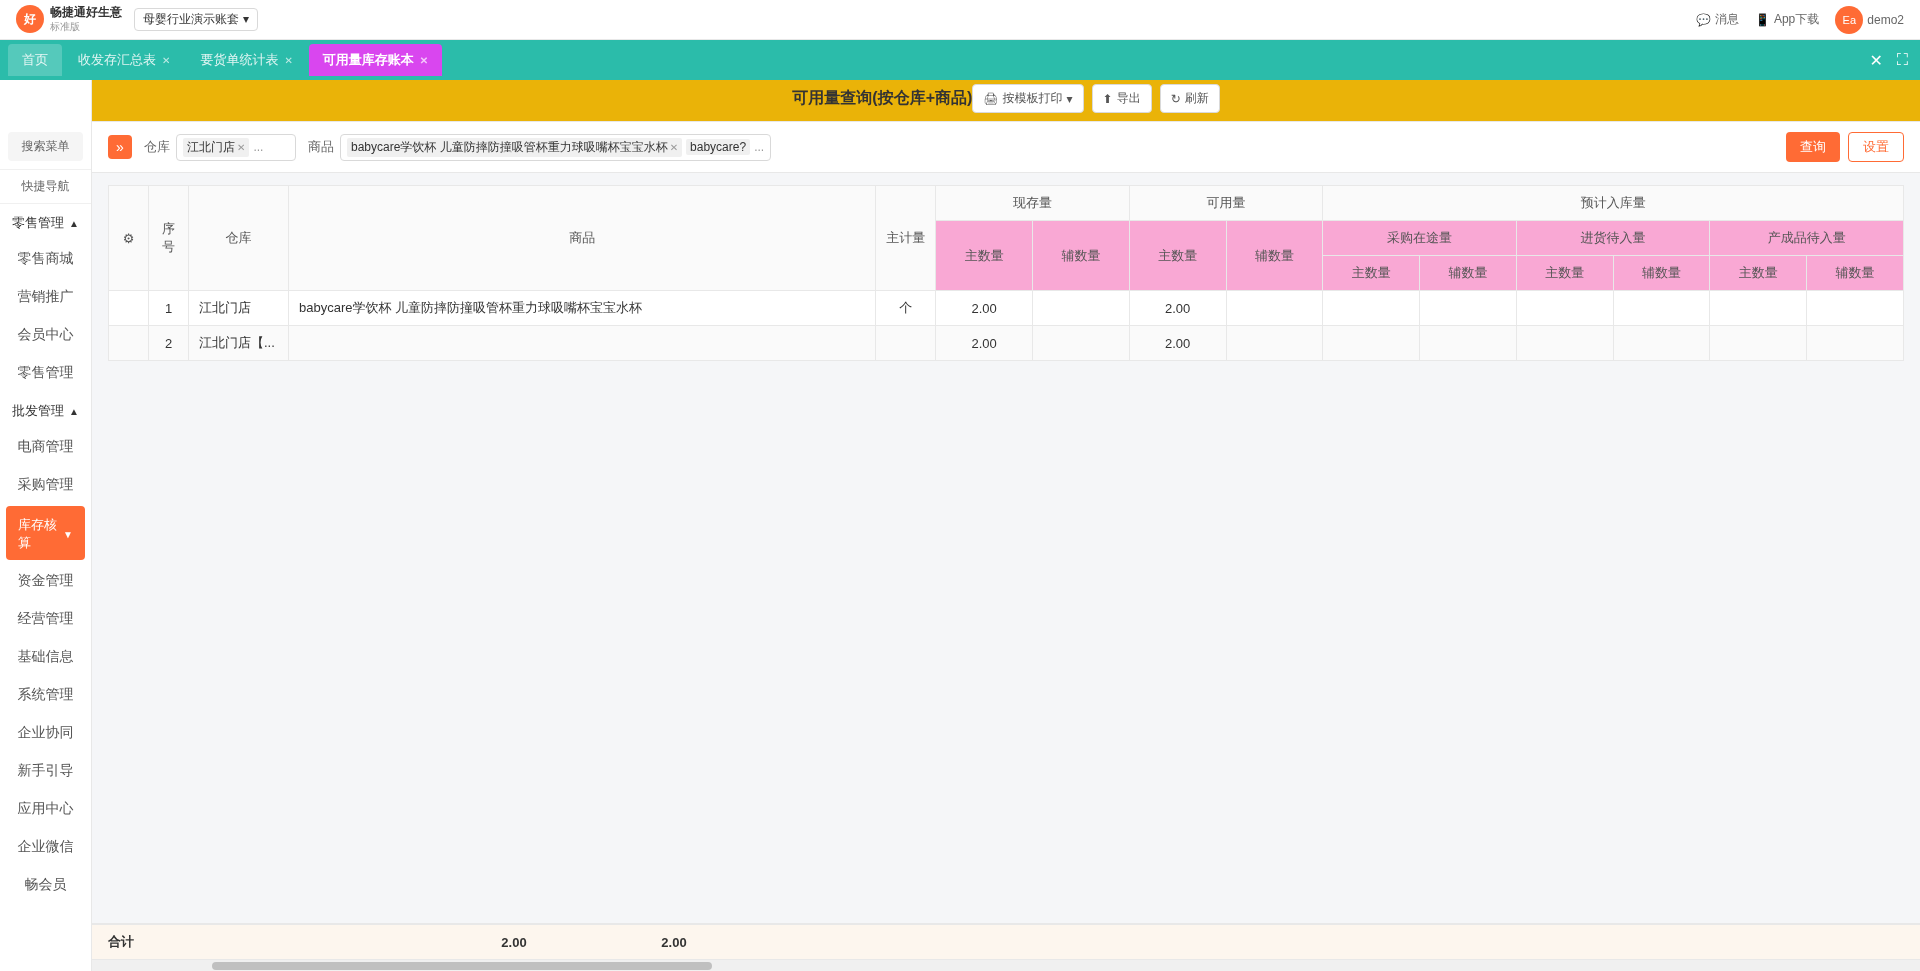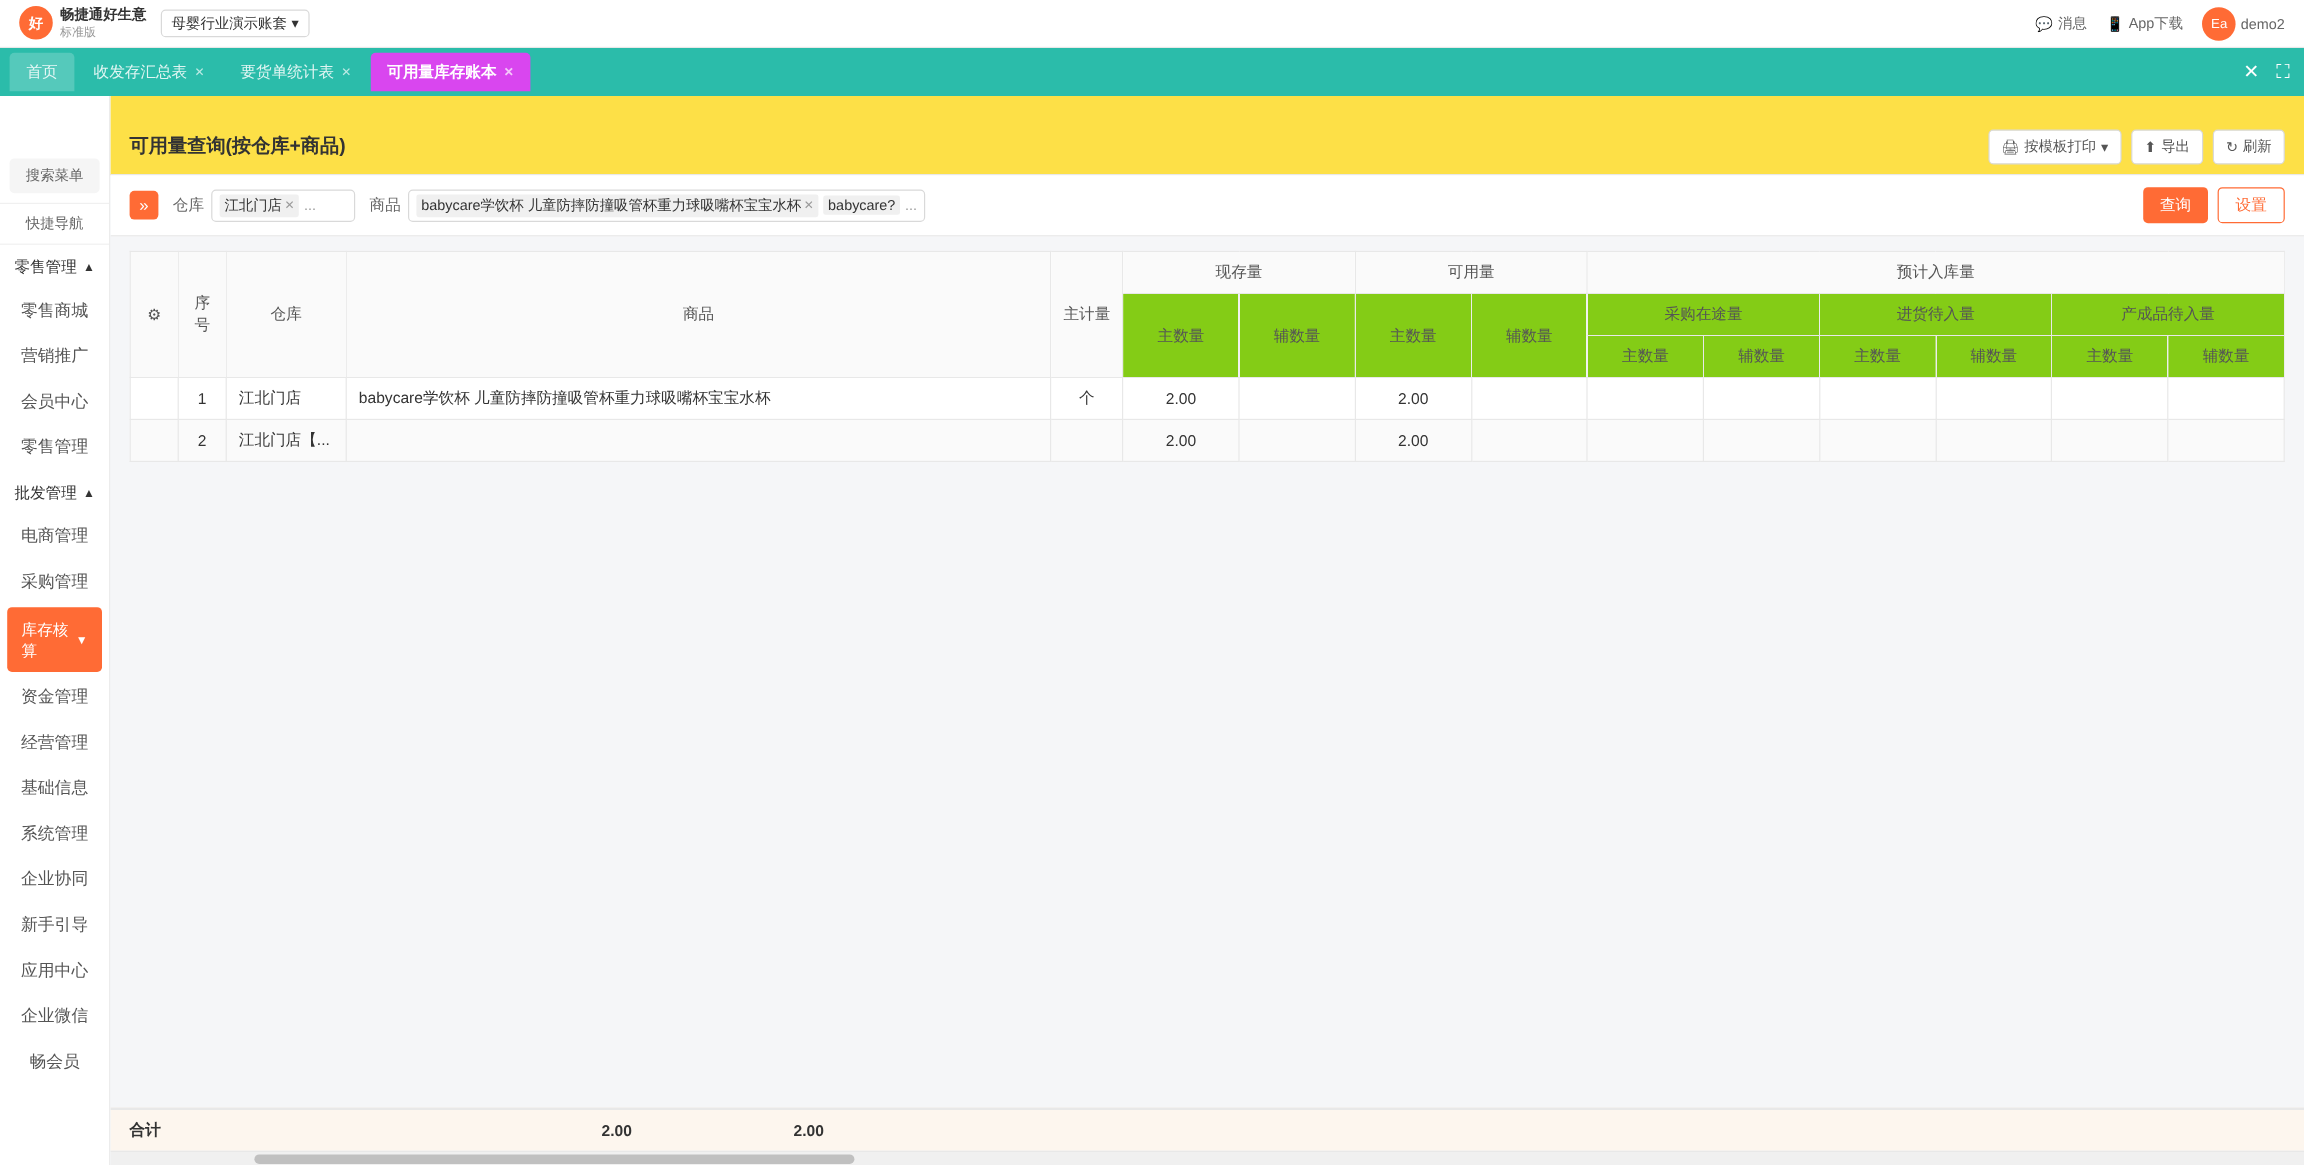--- a/index.html
+++ b/index.html
@@ -119,25 +119,25 @@
     .content-area {
       flex: 1;
       display: flex;
       flex-direction: column;
       overflow: hidden;
       background: #f5f6f8;
     }
 
     
     .page-header {
-      background: #fde047;
-      padding: 28px 16px 8px;
-      display: flex;
-      align-items: center;
-      justify-content: space-between;
+      background: #eab308;
+      padding: 4px 16px 8px;
+      display: flex;
+      align-items: center;
+      justify-content: center;
       border-bottom: 1px solid #e8e8e8;
       flex-shrink: 0;
     }
     .page-title { font-size: 16px; font-weight: 600; color: #333; }
     .page-actions { display: flex; align-items: center; gap: 8px; }
     .btn-action {
       display: flex; align-items: center; gap: 4px;
       padding: 5px 10px; border-radius: 4px;
       font-size: 12px; cursor: pointer; border: 1px solid #d9d9d9;
       background: white; color: #555;
@@ -209,21 +209,21 @@
       color: #555;
       position: sticky;
       top: 0;
       z-index: 1;
     }
     .data-table .col-seq { width: 40px; }
     .data-table .col-warehouse { width: 100px; }
     .data-table .col-product { }
     .data-table .col-unit { width: 60px; }
     .header-group th { background: #fafafa; }
-    .subheader th { background: #84cc16; }
+    .subheader th { background: #f9a8d4; }
     .gear-cell { width: 36px; }
 
     
     .table-footer {
       background: #fdf6ee;
       border-top: 2px solid #e8e8e8;
       padding: 8px 16px;
       display: flex;
       align-items: center;
       font-size: 13px;

